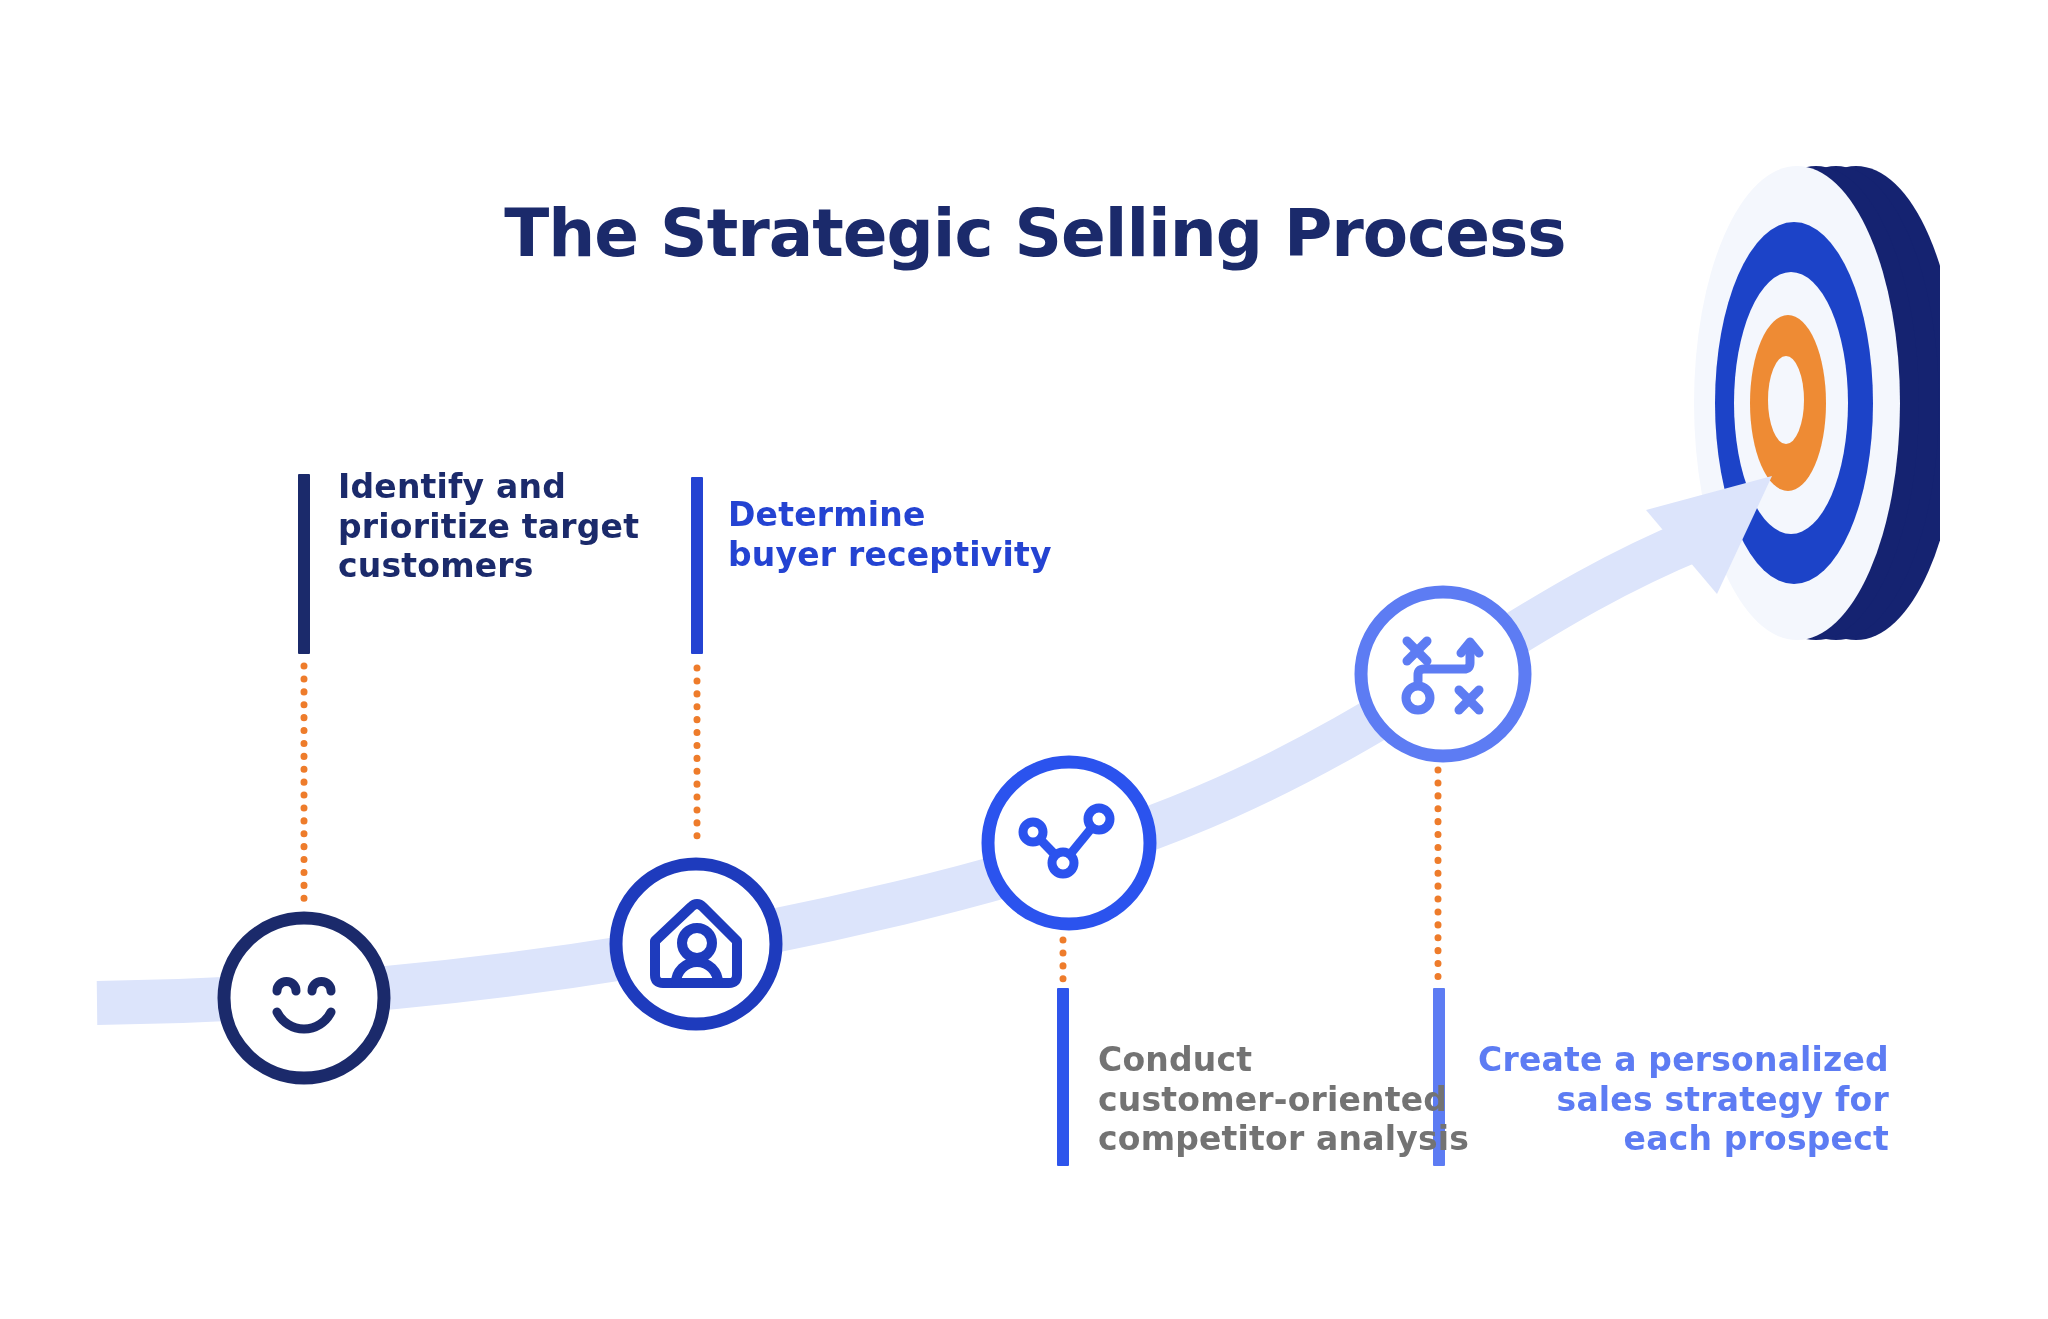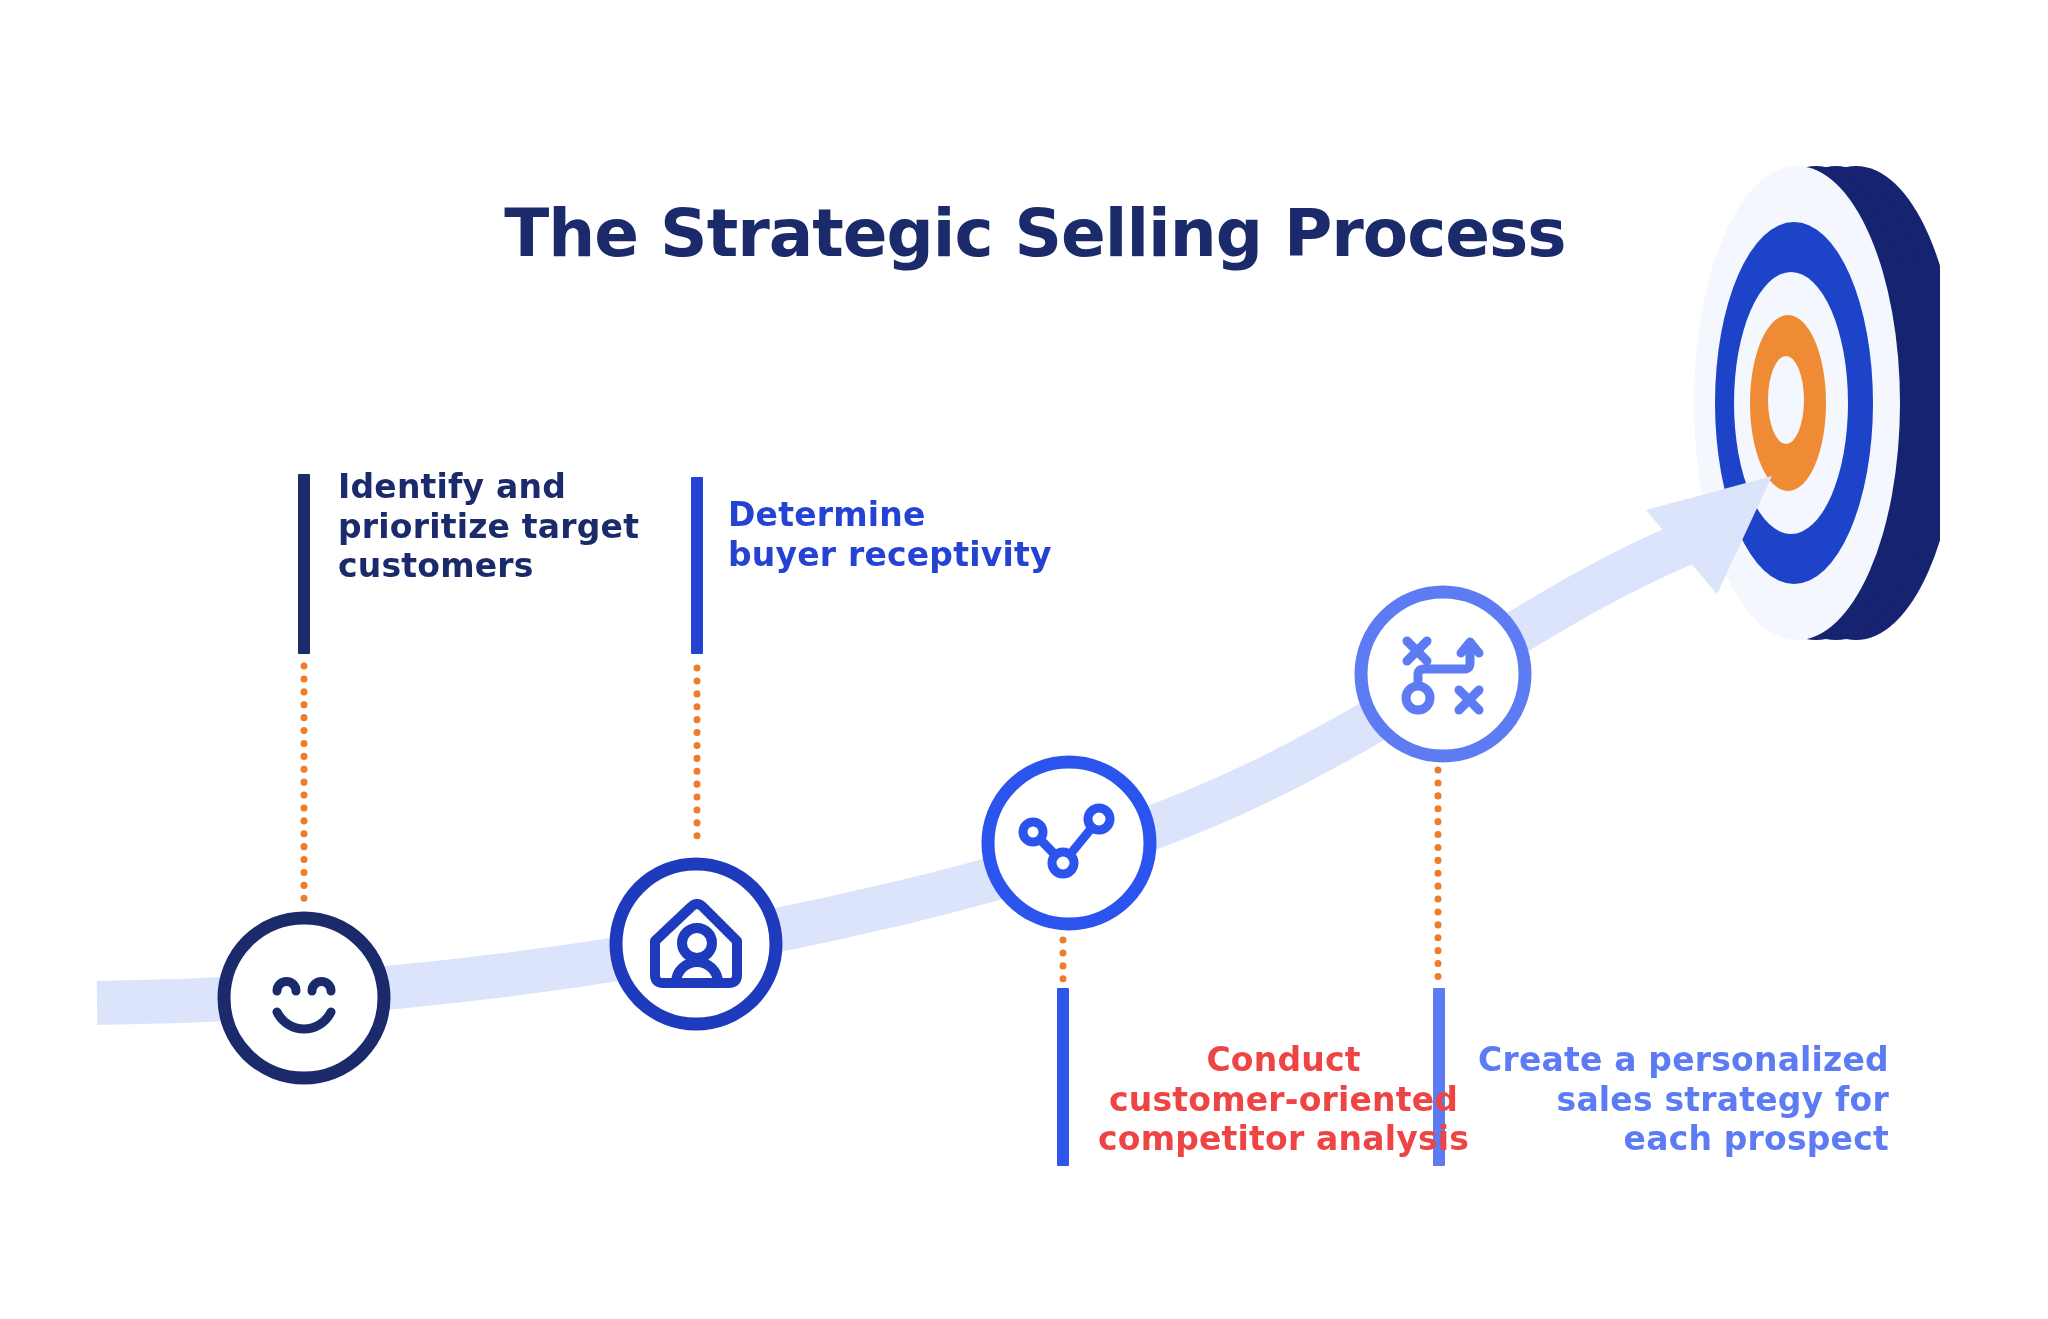--- a/index.html
+++ b/index.html
@@ -18,21 +18,21 @@
     color:#1b2a6b;letter-spacing:-1px;
   }
   .step-label{
     position:absolute;
     font-weight:700;font-size:33px;line-height:39.5px;
     letter-spacing:0.2px;
   }
   .step-label div{white-space:nowrap;}
   .s1{left:338px;top:467px;color:#1b2a6b;}
   .s2{left:728px;top:467px;color:#2443d2;margin-top:28px;}
-  .s3{left:1098px;top:1040px;color:#ef4444;text-align:center;}
+  .s3{left:1098px;top:1040px;color:#737373;}
   .s4{left:1478px;top:1040px;color:#5d7cf3;text-align:right;}
 </style>
 </head>
 <body>
 
 <div id="canvas">
 
   <svg id="stage" width="2048" height="1319" viewBox="0 0 2048 1319">
 
     <g>

